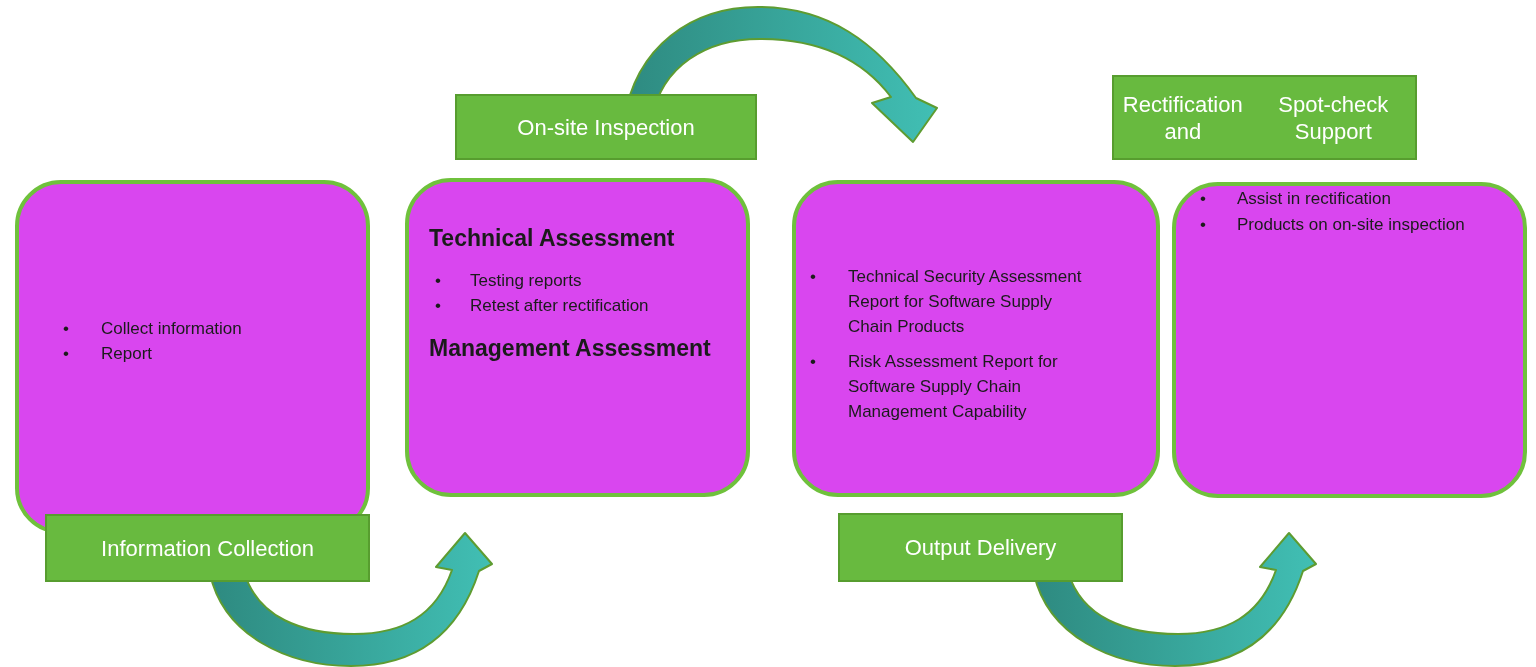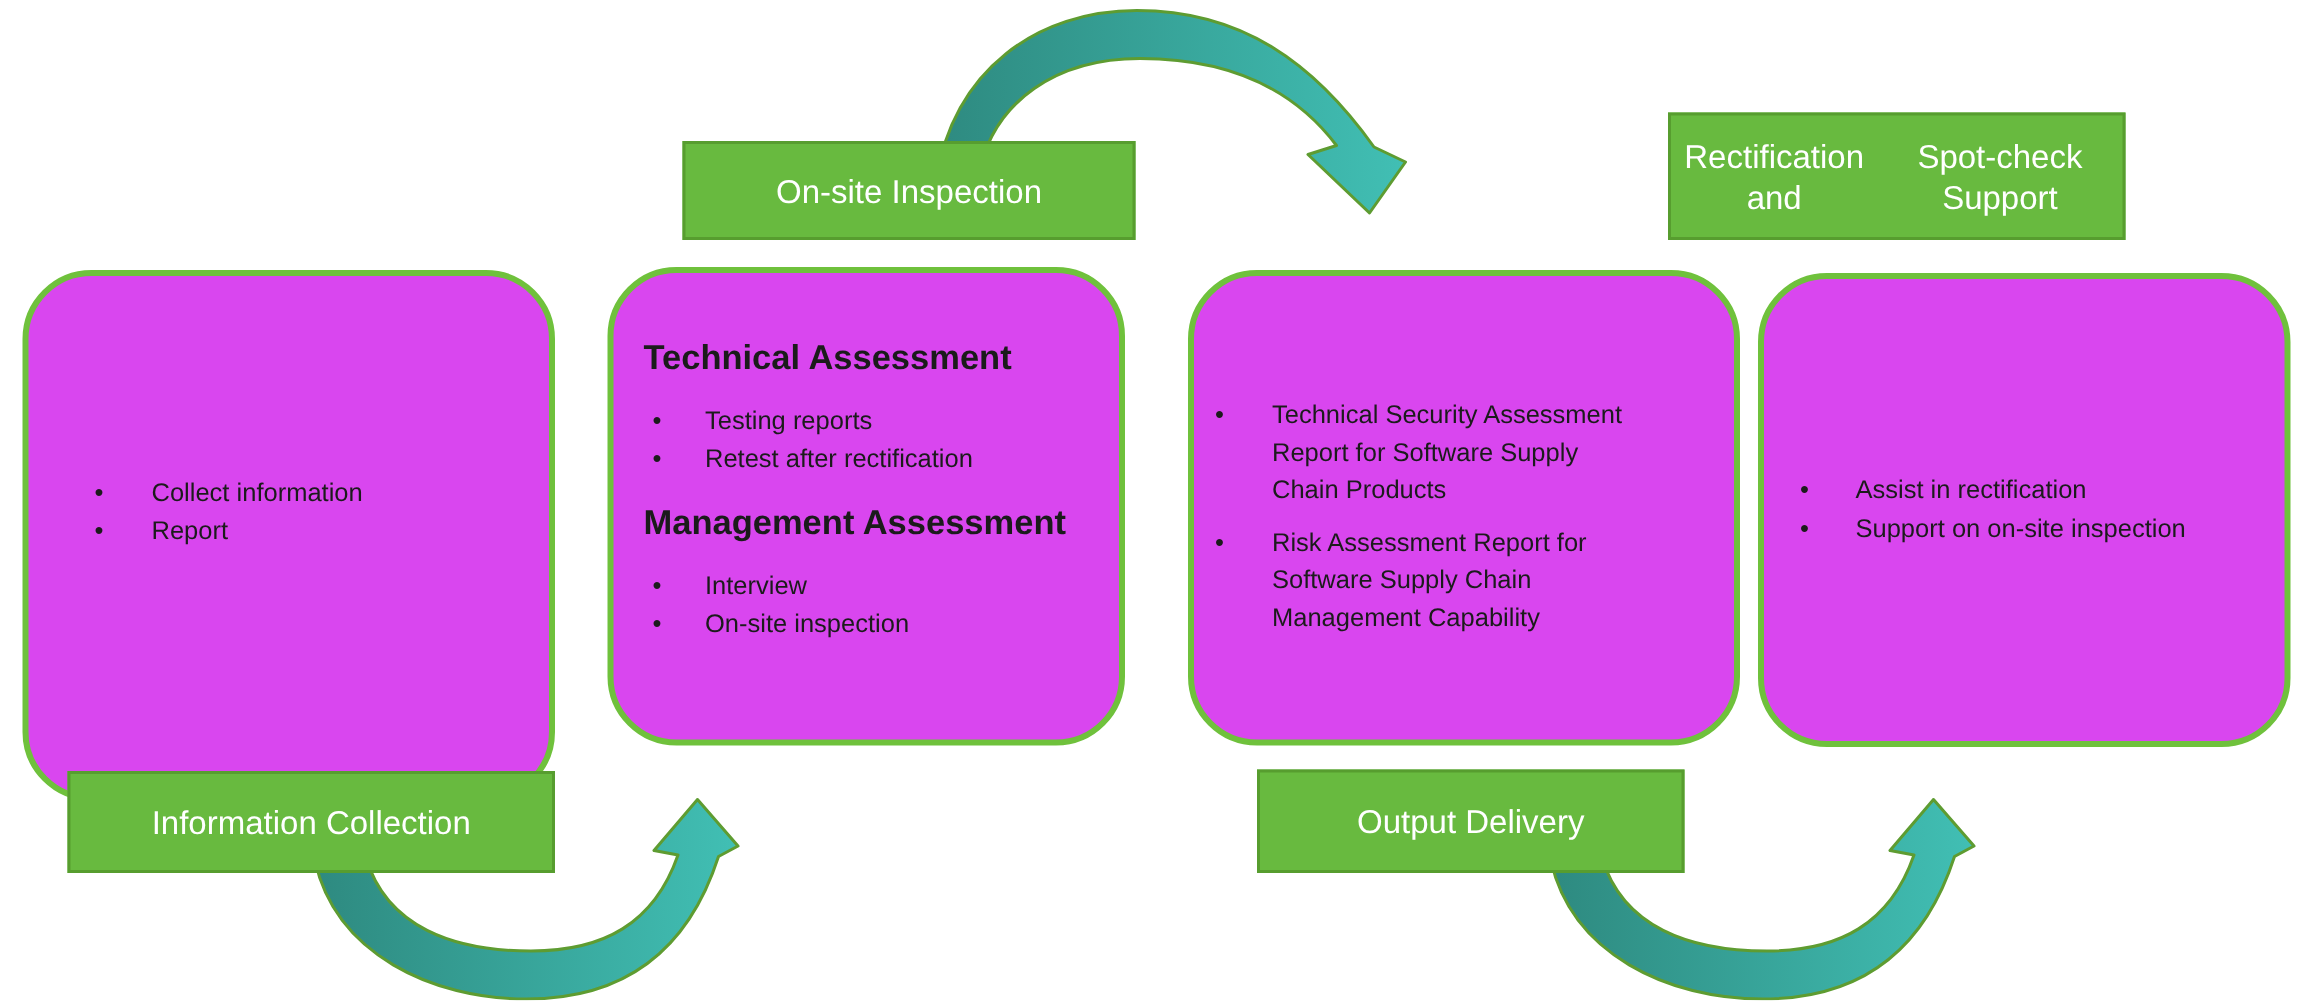--- a/index.html
+++ b/index.html
@@ -33,21 +33,21 @@
   .section-heading{font-size:23px;font-weight:bold;line-height:28px;margin:0;}
   #box2 .bullets{margin:16px 0 0 0;}
   #box2 .bullets li{padding-left:41px;}
   #box2 .bullets li::before{left:6px;}
   #box2 .section + .section{margin-top:16px;}
   
   #box3{left:792px;top:180px;width:368px;height:317px;padding:80px 24px 0 10px;}
   #box3 .bullets li{padding-left:42px;max-width:245px;margin-bottom:10px;}
   #box3 .bullets li::before{left:4px;}
   
-  #box4{left:1172px;top:182px;width:355px;height:316px;display:flex;flex-direction:column;justify-content:center;padding:0 10px 0 24px;}
+  #box4{left:1172px;top:182px;width:355px;height:316px;display:flex;flex-direction:column;padding:0 10px 0 24px;}
   #box4 .bullets li{padding-left:37px;line-height:26px;}
   
   .stage-label{
     position:absolute;box-sizing:border-box;background:var(--label-bg);
     border:2px solid var(--label-border);color:var(--label-text);
     display:flex;flex-direction:row;align-items:center;justify-content:center;
     text-align:center;font-size:22px;line-height:27px;z-index:3;
   }
   #label1{left:45px;top:514px;width:325px;height:68px;}
   #label2{left:455px;top:94px;width:302px;height:66px;}
@@ -122,38 +122,34 @@
   <div class="stage-box" id="box2">
     <div class="section">
       <p class="section-heading">Technical Assessment</p>
       <ul class="bullets">
         <li>Testing reports</li>
         <li>Retest after rectification</li>
       </ul>
     </div>
     <div class="section">
       <p class="section-heading">Management Assessment</p>
-      <ul class="bullets">
-        <li>Interview</li>
-        <li>On-site inspection</li>
-      </ul>
     </div>
   </div>
 
   <div class="stage-box" id="box3">
     <ul class="bullets">
       <li>Technical Security Assessment Report for Software Supply Chain Products</li>
       <li>Risk Assessment Report for Software Supply Chain Management Capability</li>
     </ul>
   </div>
 
   <div class="stage-box" id="box4">
     <ul class="bullets">
       <li>Assist in rectification</li>
-      <li>Support on on-site inspection</li>
+      <li>Products on on-site inspection</li>
     </ul>
   </div>
 
   <div class="stage-label" id="label1">
     <span>Information Collection</span>
   </div>
   <div class="stage-label" id="label2">
     <span>On-site Inspection</span>
   </div>
   <div class="stage-label" id="label3">

